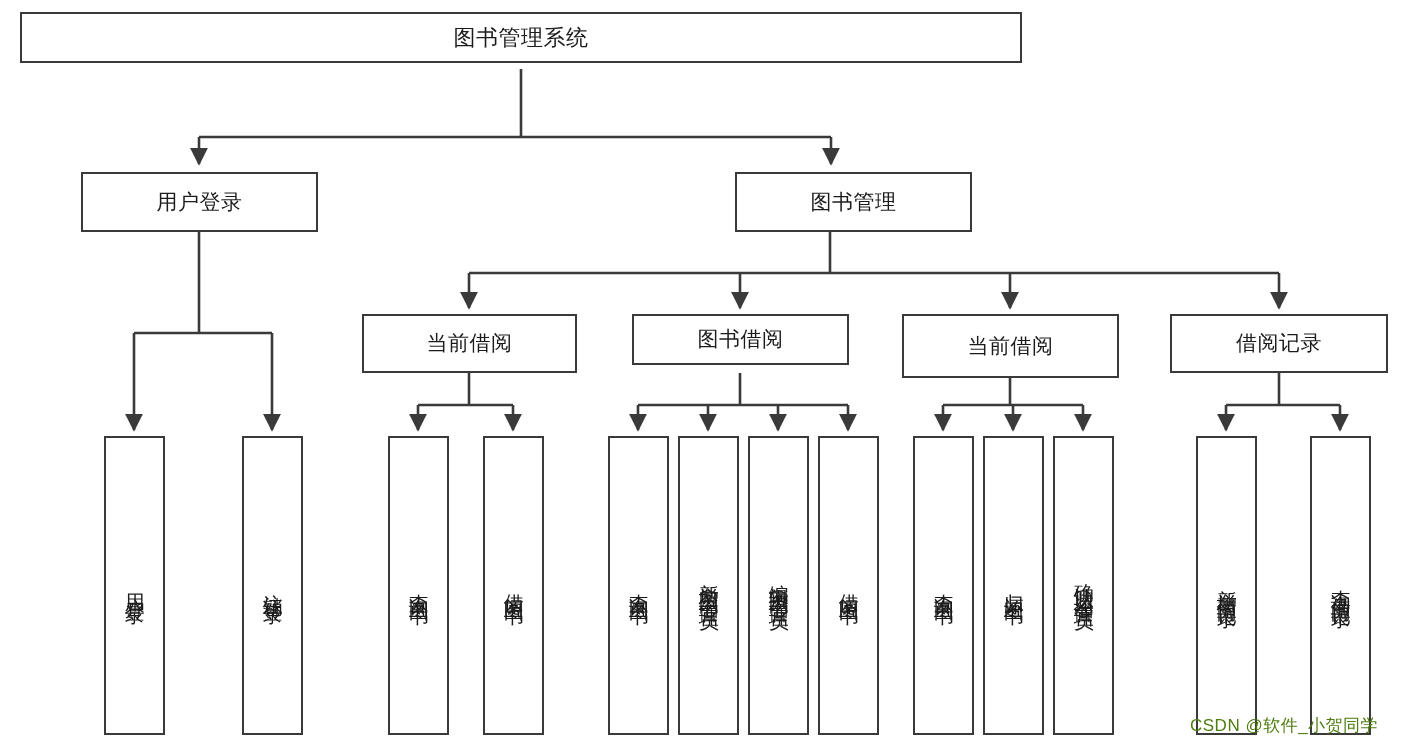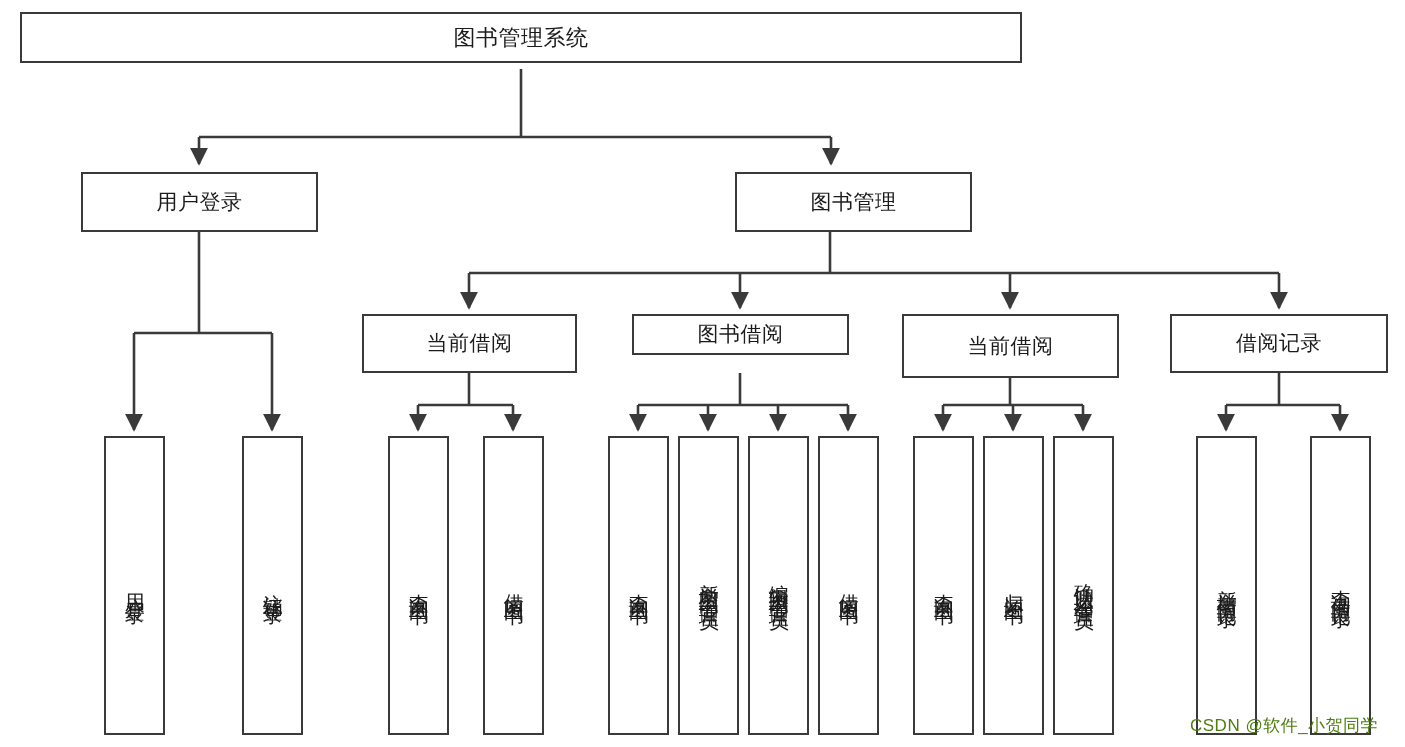--- a/index.html
+++ b/index.html
@@ -131,21 +131,21 @@
   <div class="node h" style="left:81px; top:172px; width:237px; height:60px;">
     <span>用户登录</span>
   </div>
   <div class="node h" style="left:712px; top:172px; width:237px; height:60px;margin-left:23px;">
     <span>图书管理</span>
   </div>
 
   <div class="node h" style="left:362px; top:314px; width:215px; height:59px;">
     <span>当前借阅</span>
   </div>
-  <div class="node h" style="left:632px; top:314px; width:217px; height:41px;">
+  <div class="node h" style="left:632px; top:314px; width:217px; height:51px;">
     <span>图书借阅</span>
   </div>
   <div class="node h" style="left:902px; top:314px; width:217px; height:64px;">
     <span>当前借阅</span>
   </div>
   <div class="node h" style="left:1170px; top:314px; width:218px; height:59px;">
     <span>借阅记录</span>
   </div>
 
   <div class="node v" style="left:104px; top:436px; width:61px; height:299px;">

